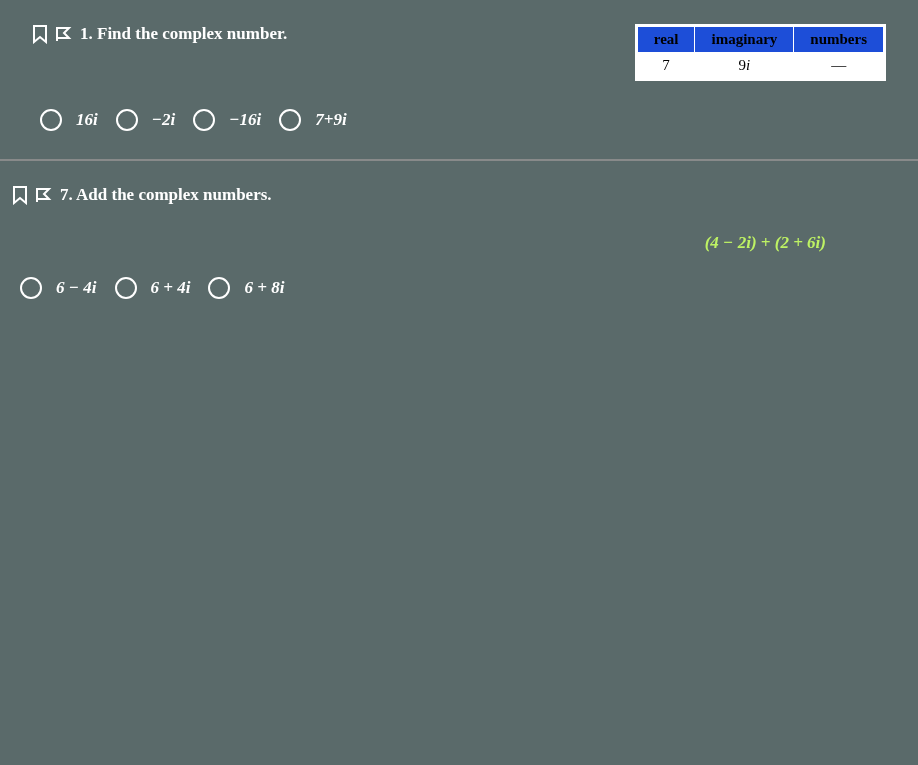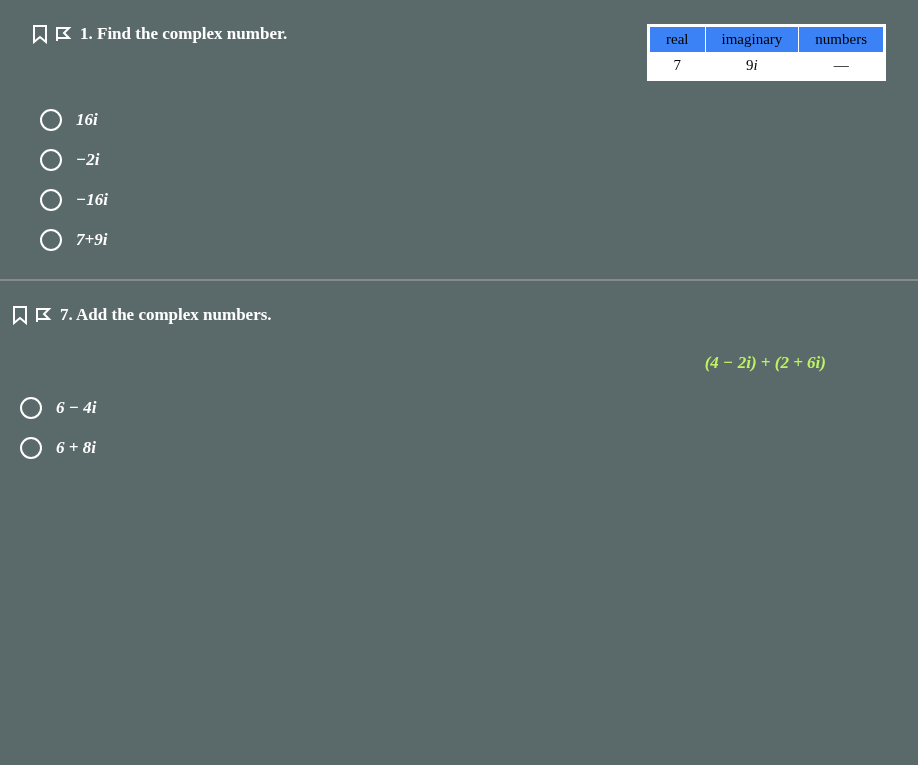--- a/index.html
+++ b/index.html
@@ -54,27 +54,27 @@
     .table-container td {
       border: 1px solid #ffffff;
       padding: 4px 16px;
       text-align: center;
       font-size: 15px;
       color: #000000;
       background-color: #ffffff;
     }
 
     .table-container th {
-      font-weight: normal;
-      background-color: #3b82f6;
+      font-weight: bold;
+      background-color: #1d4ed8;
     }
 
     .answer-options {
       display: flex;
-      flex-direction: column;
+      flex-direction: row;
       gap: 18px;
       margin-top: 16px;
       padding-left: 8px;
     }
 
     .option {
       display: flex;
       align-items: center;
       gap: 14px;
       font-size: 17px;
@@ -217,16 +217,20 @@
     (4 − 2<i>i</i>) + (2 + 6<i>i</i>)
   </div>
 
   <div class="answer-options">
     <div class="option">
       <span class="radio-circle"></span>
       <span class="option-text">6 − 4<i>i</i></span>
     </div>
     <div class="option">
       <span class="radio-circle"></span>
+      <span class="option-text">6 + 4<i>i</i></span>
+    </div>
+    <div class="option">
+      <span class="radio-circle"></span>
       <span class="option-text">6 + 8<i>i</i></span>
     </div>
   </div>
 </div>
 
 </body></html>

